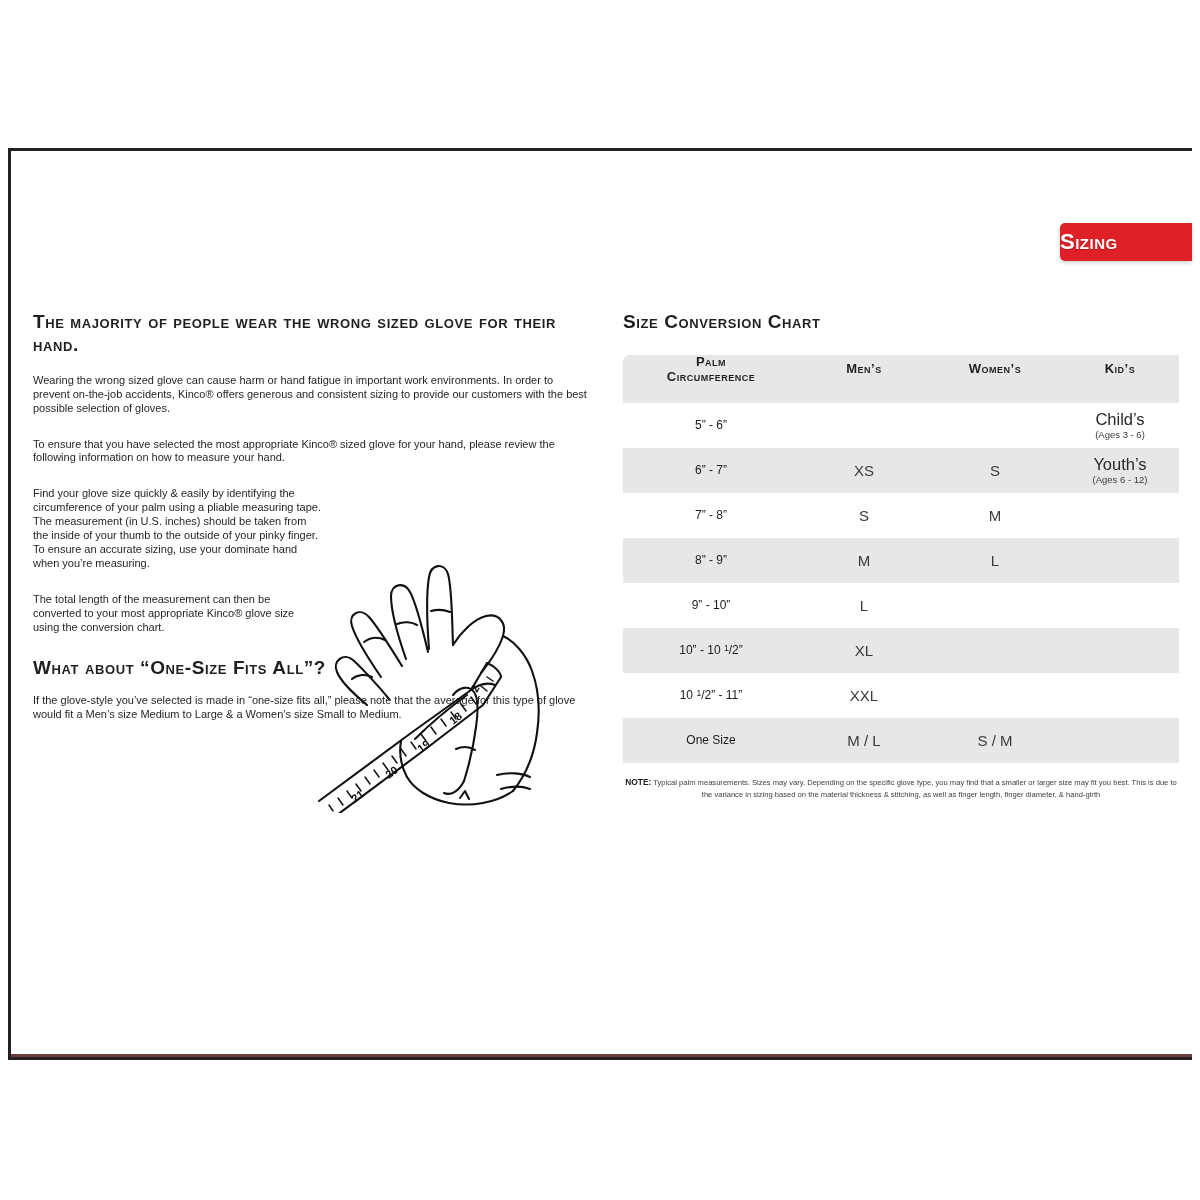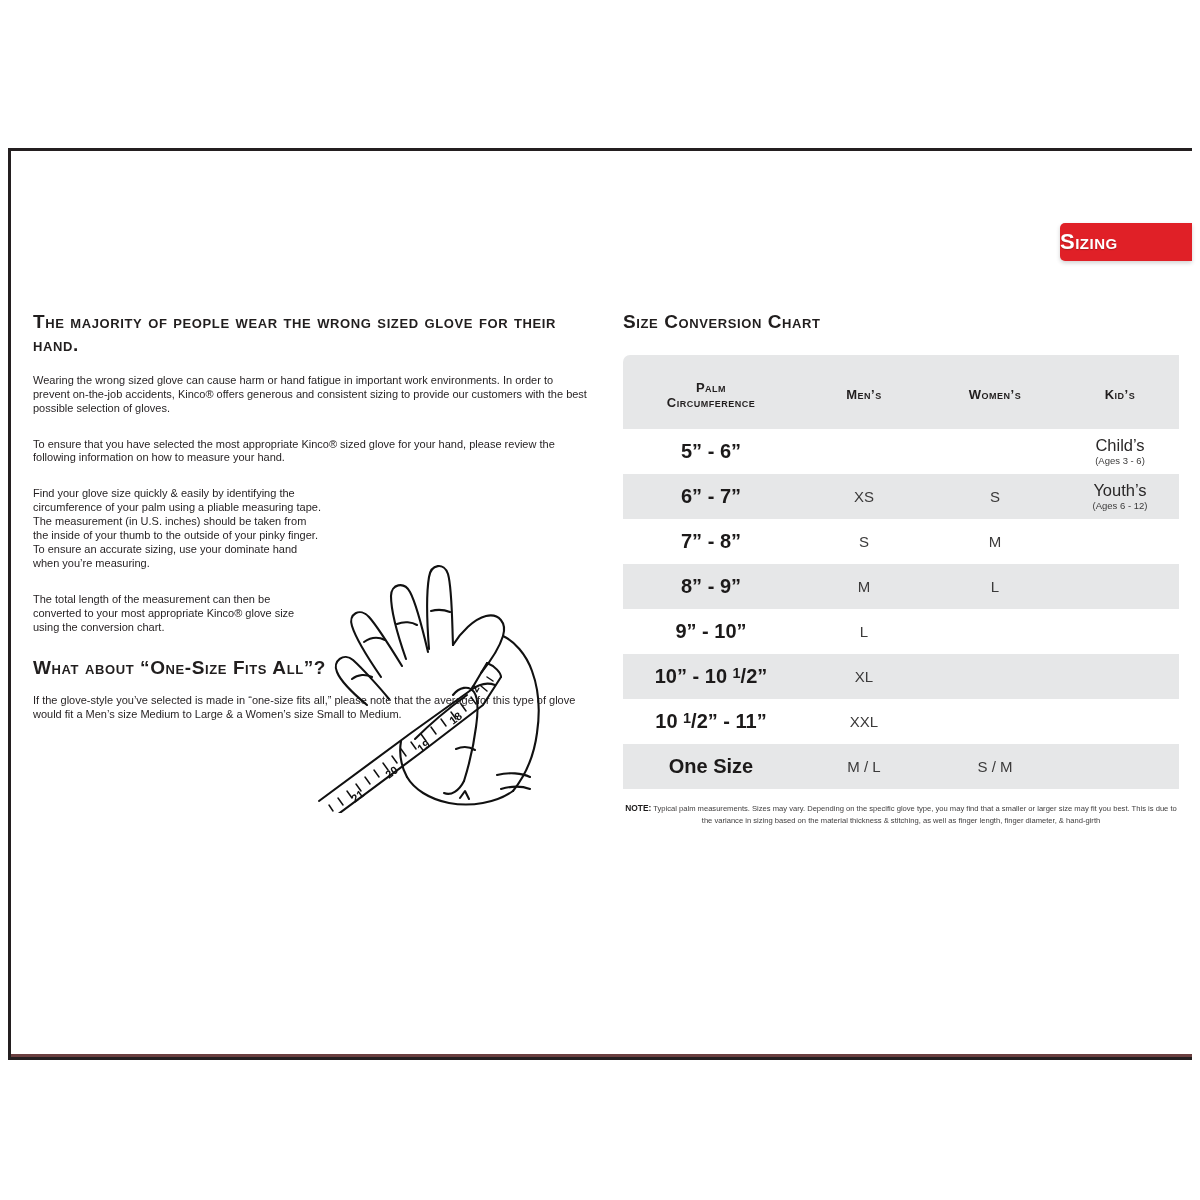--- a/index.html
+++ b/index.html
@@ -111,38 +111,38 @@
     border-collapse: collapse;
     width: 556px;
     table-layout: fixed;
   }
   table.size-table th {
     background: #e6e7e8;
     font-size: 13px;
     font-weight: bold;
     font-variant: small-caps;
     letter-spacing: 0.5px;
-    padding: 26px 0 18px 0;
+    padding: 0 0 18px 0;
     text-align: center;
     vertical-align: middle;
     color: #211e1e;
     line-height: 1.15;
   }
   table.size-table th:first-child { border-top-left-radius: 7px; }
   table.size-table tbody td {
     height: 43px;
     text-align: center;
     vertical-align: middle;
     font-size: 15px;
     color: #3b3a3a;
   }
   table.size-table tbody tr.alt td { background: #e6e7e8; }
   table.size-table tbody td.palm {
-    font-weight: bold;
-    font-size: 20px;
+    font-weight: normal;
+    font-size: 12px;
     color: #1c1a1a;
   }
   td .kid-main { font-size: 16.5px; color: #2a2828; line-height: 1.05; }
   td .kid-sub { font-size: 9.5px; color: #3b3a3a; display: block; margin-top: 1px; }
   .frac { font-size: 0.72em; vertical-align: 0.35em; }
 
   
   #table-note {
     margin-top: 13px;
     width: 556px;

